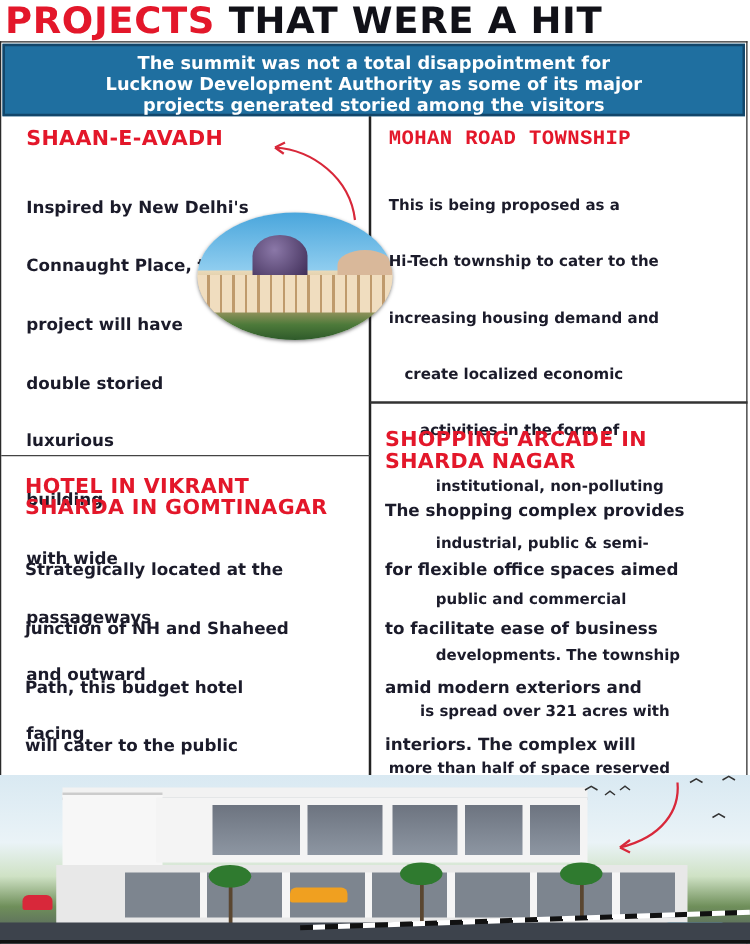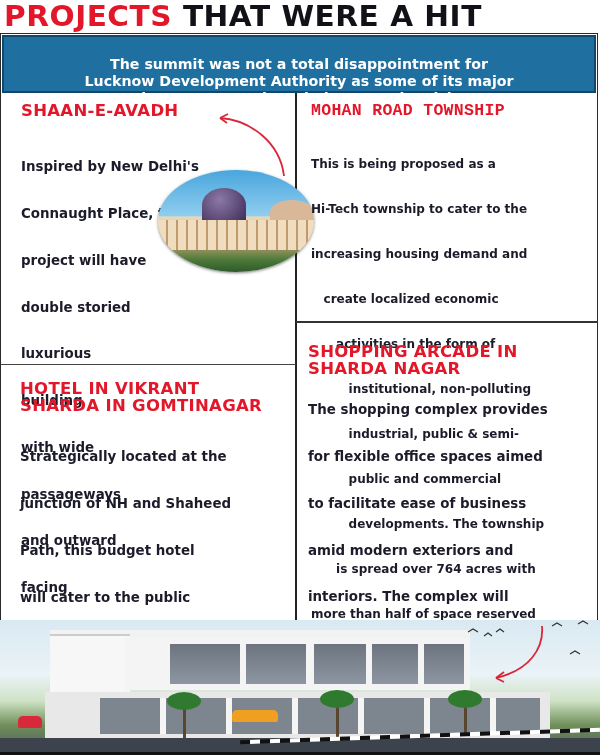--- a/index.html
+++ b/index.html
@@ -18,21 +18,21 @@
   .headline .red { color: #e3172a; }
   .headline .dark { color: #111118; }
   .frame {
     position: absolute; left: 0; top: 33px; width: 598px; height: 722px;
     border: 1px solid #2a2a2a; border-bottom: none; box-sizing: border-box;
   }
   .banner {
     position: absolute; left: 2px; top: 35px; width: 594px; height: 58px;
     background: #1f6fa0; border: 2px solid #12466a; box-sizing: border-box;
     color: #ffffff; text-align: center;
-    font-weight: bold; font-size: 14.2px; line-height: 17px; padding-top: 19px;
+    font-weight: bold; font-size: 14.2px; line-height: 17px; padding-top: 6px;
   }
   .vline { position: absolute; left: 295px; top: 93px; width: 2px; height: 595px; background: #222; }
   .hline-left { position: absolute; left: 1px; top: 364px; width: 295px; height: 1px; background: #444; }
   .hline-right { position: absolute; left: 296px; top: 321px; width: 302px; height: 2px; background: #333; }
 
   .sec-title {
     position: absolute; color: #e3172a; font-weight: 900; font-size: 16.5px;
     line-height: 17px; letter-spacing: 0.3px; white-space: nowrap;
   }
   .body-text {
@@ -137,21 +137,21 @@
   <div class="body-text" style="left:311px; top:127px; font-size:12px; line-height:15px;">
     <div>This is being proposed as a</div>
     <div>Hi-Tech township to cater to the</div>
     <div>increasing housing demand and</div>
     <div>   create localized economic</div>
     <div>      activities in the form of</div>
     <div>         institutional, non-polluting</div>
     <div>         industrial, public &amp; semi-</div>
     <div>         public and commercial</div>
     <div>         developments. The township</div>
-    <div>      is spread over 764 acres with</div>
+    <div>      is spread over 321 acres with</div>
     <div>more than half of space reserved</div>
     <div>for residential use.</div>
   </div>
 </div>
 
 <div>
   <div class="sec-title" style="left:20px; top:380px;">
     <div>HOTEL IN VIKRANT</div>
     <div>SHARDA IN GOMTINAGAR</div>
   </div>

